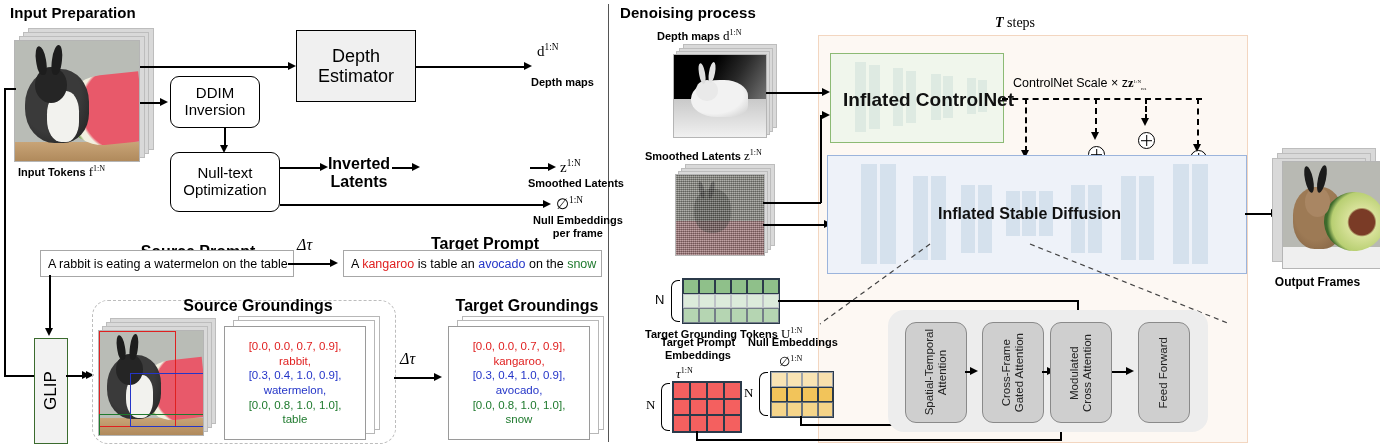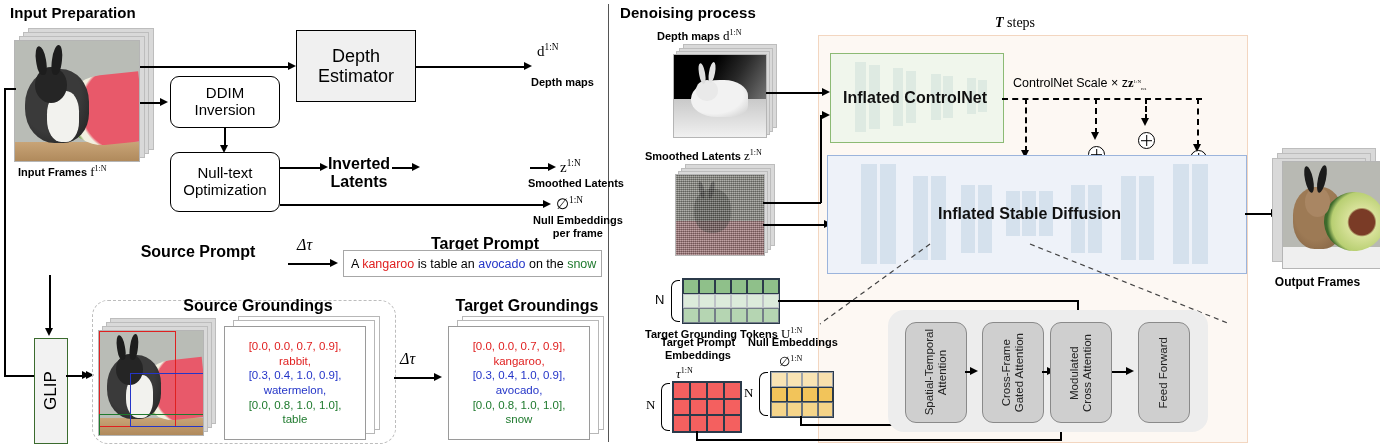--- a/index.html
+++ b/index.html
@@ -92,21 +92,21 @@
   .kang .avo{position:absolute;right:-4%;bottom:16%;width:62%;height:56%;
       background:radial-gradient(circle at 62% 52%,#7a3b26 0 26%,#d8e29a 30%,#b8cf72 62%,#3f6b2c 72%,#2f5422 100%);
       border-radius:50% 50% 50% 50%/50% 50% 50% 50%;transform:rotate(-4deg);}
 
   
   .orange-wrap{position:absolute;border:1.3px solid #f3d6c0;background:#fdf8f3;}
   .green-wrap{position:absolute;border:1.6px solid #8cba74;background:#f0f6ec;}
   .blue-wrap{position:absolute;border:1.6px solid #9bb4dc;background:#eef2f9;}
   .slab{position:absolute;background:#ccd9e8;opacity:.72;}
   .slab-g{position:absolute;background:#cfe0da;opacity:.55;}
-  .wrap-label{position:absolute;font-weight:bold;font-size:16px;color:#111;}
+  .wrap-label{position:absolute;font-weight:bold;font-size:19px;color:#111;}
 
   
   .plus{position:absolute;width:15px;height:15px;border:1.7px solid #000;border-radius:50%;background:#fff;}
   .plus:before,.plus:after{content:"";position:absolute;background:#000;}
   .plus:before{left:2px;right:2px;top:50%;height:1.6px;transform:translateY(-50%);}
   .plus:after{top:2px;bottom:2px;left:50%;width:1.6px;transform:translateX(-50%);}
 
   
   .attn-shell{position:absolute;background:#ededed;border-radius:16px;}
   .attn-blk{position:absolute;background:#cfcfcf;border:1.4px solid #8a8a8a;border-radius:11px;
@@ -158,21 +158,21 @@
           <div class="melon"></div>
         <div class="body"></div>
           <div class="chest"></div>
         <div class="head"></div>
           <div class="ear1"></div>
           <div class="ear2"></div>
       </div>
     </div>
   </div>
   <div class="cap-l" style="left:18px;top:164px;">
-    <span>Input Frames</span>
+    <span>Input Tokens</span>
     <span class="serif" style="font-weight:normal;font-size:13px;">
       <span>f</span><span class="sup">1:N</span>
     </span>
   </div>
 
   <div class="ln hl" style="left:140px;top:66px;width:150px;"></div>
   <div class="ah ah-r" style="left:288px;top:61.5px;"></div>
 
   <div class="box sharp-box abs" style="left:296px;top:30px;width:120px;height:72px;font-size:18px;white-space:pre-line;">
     <span>Depth
@@ -181,21 +181,21 @@
   <div class="ln hl" style="left:416px;top:66px;width:110px;"></div>
   <div class="ah ah-r" style="left:524px;top:61.5px;"></div>
   <div class="abs serif" style="left:537px;top:42px;font-size:15px;">
     <span>d</span><span class="sup">1:N</span>
   </div>
   <div class="cap-l" style="left:531px;top:76px;">Depth maps</div>
 
   <div class="ln hl" style="left:140px;top:102px;width:22px;"></div>
   <div class="ah ah-r" style="left:160px;top:97.5px;"></div>
 
-  <div class="box round-box abs" style="left:170px;top:76px;width:110px;height:52px;font-size:15px;white-space:pre-line;">
+  <div class="box round-box abs" style="left:170px;top:76px;width:90px;height:52px;font-size:15px;white-space:pre-line;">
     <span>DDIM
 Inversion</span>
   </div>
 
   <div class="ln vl" style="left:224px;top:128px;height:18px;"></div>
   <div class="ah ah-d" style="left:220px;top:145px;"></div>
 
   <div class="box round-box abs" style="left:170px;top:152px;width:110px;height:60px;font-size:15px;white-space:pre-line;">
     <span>Null-text
 Optimization</span>
@@ -222,20 +222,23 @@
   </div>
   <div class="cap-l" style="left:533px;top:214px;white-space:pre-line;text-align:center;">Null Embeddings
 per frame</div>
 
   <div class="ln vl" style="left:4px;top:88px;height:288px;"></div>
   <div class="ln hl" style="left:4px;top:88px;width:12px;"></div>
   <div class="ln hl" style="left:4px;top:375px;width:80px;"></div>
   <div class="ah ah-r" style="left:82px;top:370.5px;"></div>
 
   <div class="cap" style="left:118px;top:243px;width:160px;">Source Prompt</div>
+  <div class="prompt-box" style="left:40px;top:250px;width:245px;height:25px;">
+    <span>A rabbit is eating a watermelon on the table</span>
+  </div>
 
   <div class="abs serif" style="left:297px;top:236px;font-size:16px;font-style:italic;">Δτ</div>
   <div class="ln hl" style="left:288px;top:263px;width:44px;"></div>
   <div class="ah ah-r" style="left:330px;top:258.5px;"></div>
 
   <div class="cap" style="left:400px;top:235px;width:170px;">Target Prompt</div>
   <div class="prompt-box" style="left:343px;top:250px;width:250px;height:25px;">
     <span id="target-prompt-text"><span style="color: rgb(0, 0, 0);">A </span><span style="color: rgb(224, 32, 32);">kangaroo</span><span style="color: rgb(0, 0, 0);"> is table an </span><span style="color: rgb(36, 53, 200);">avocado</span><span style="color: rgb(0, 0, 0);"> on the </span><span style="color: rgb(31, 122, 46);">snow</span></span>
   </div>
 

